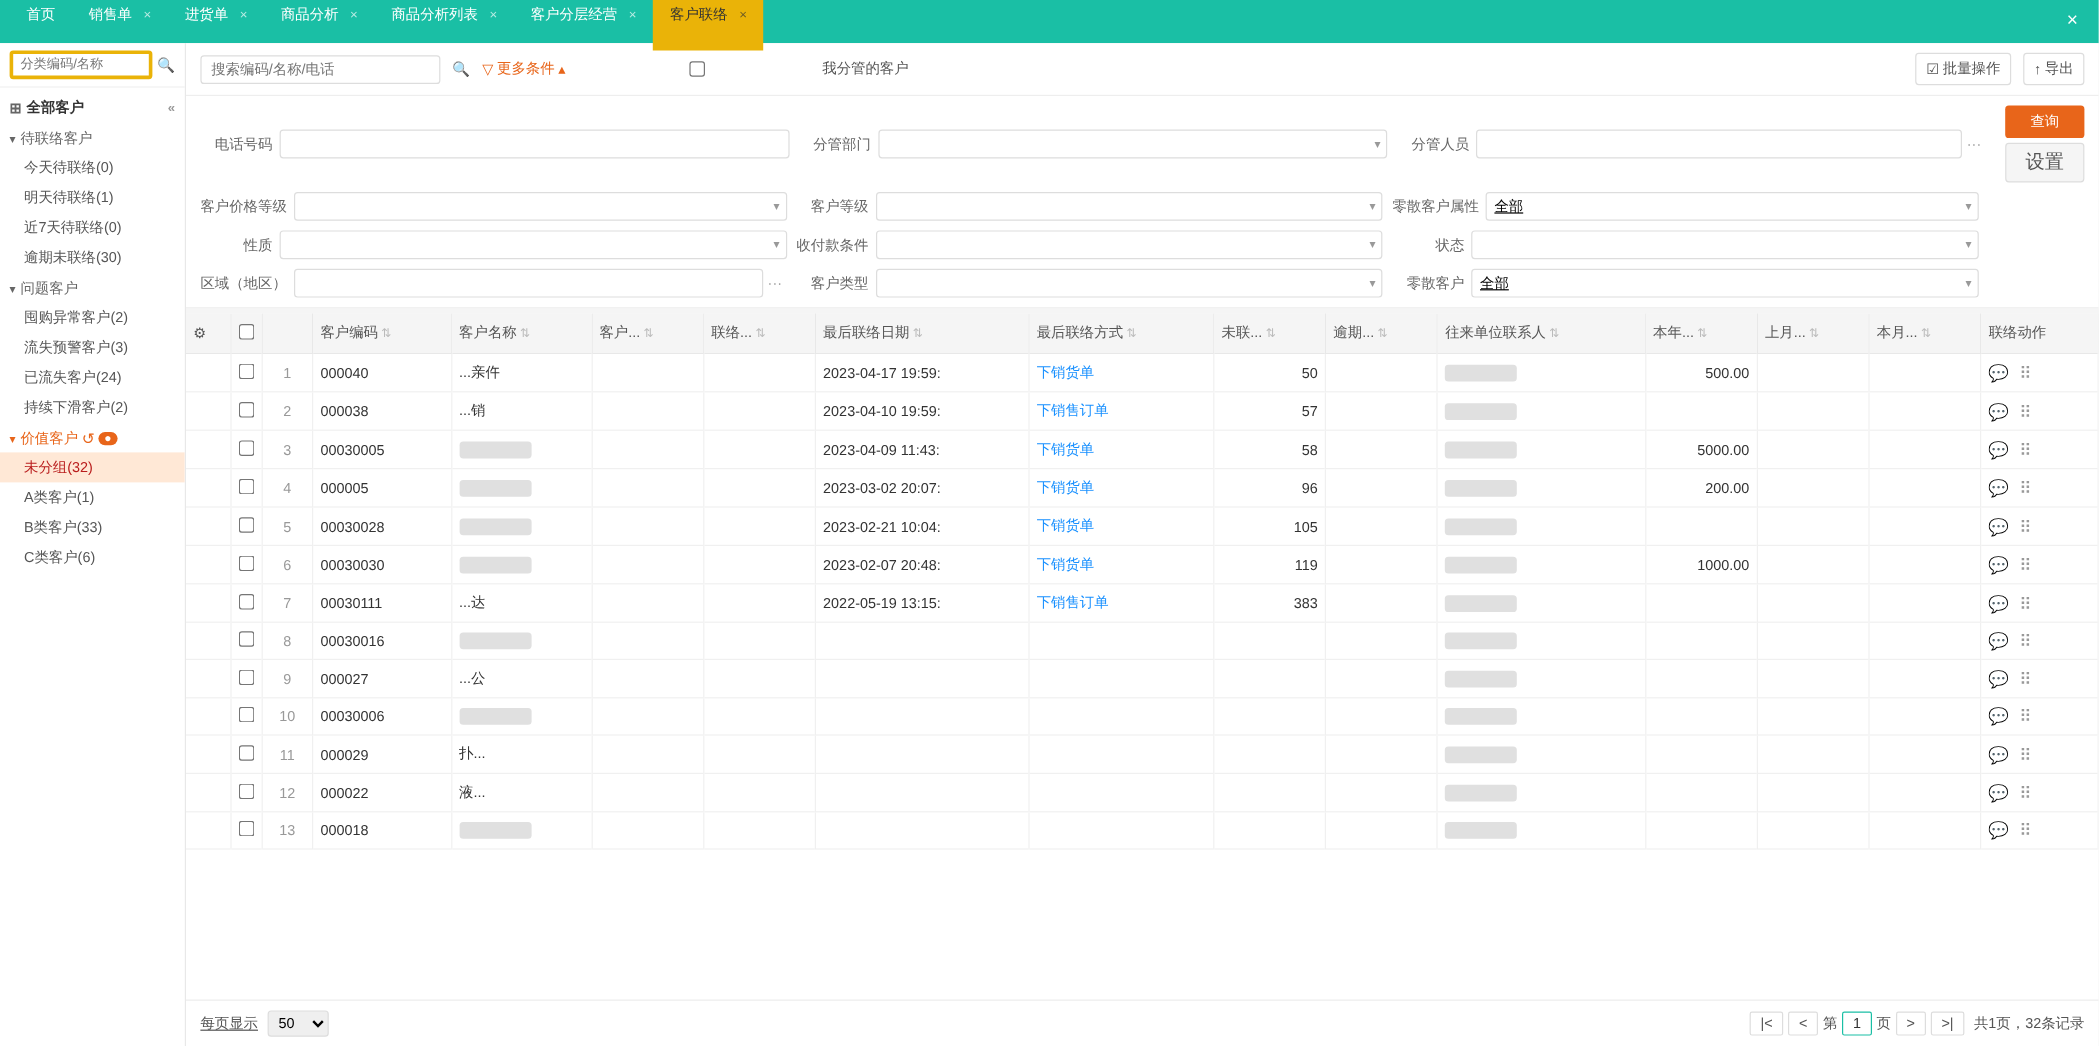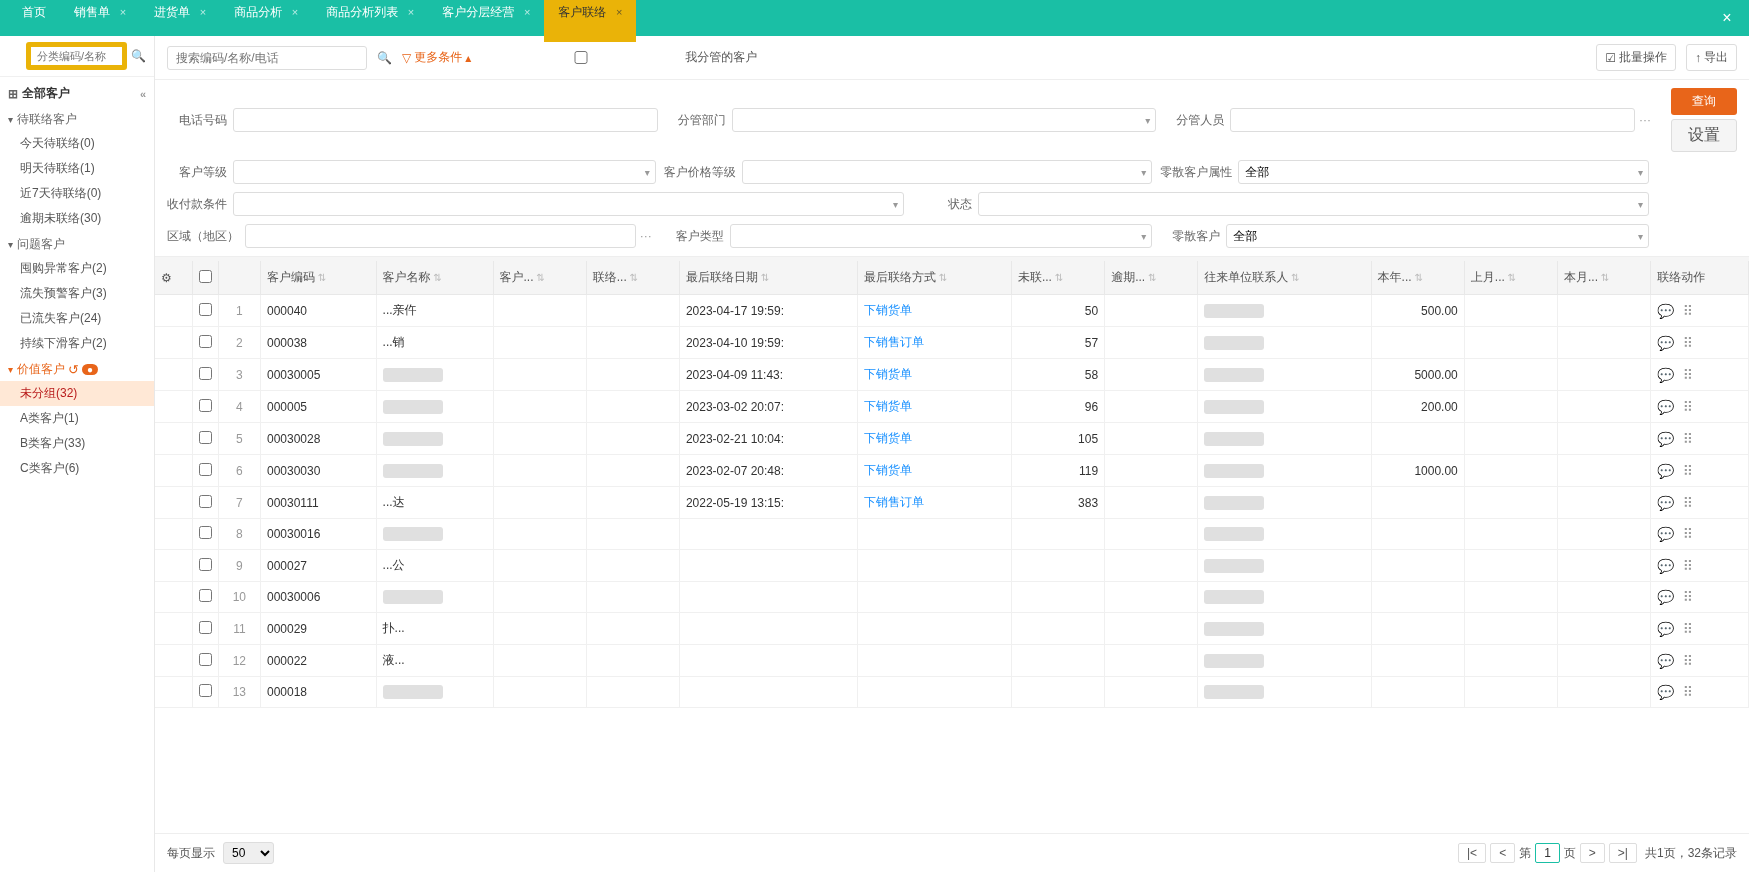--- a/index.html
+++ b/index.html
@@ -58,27 +58,26 @@
       flex-direction: column;
       overflow-y: auto;
     }
     .sidebar-search {
       display: flex;
       align-items: center;
       padding: 6px 8px;
       border-bottom: 1px solid #f0f0f0;
     }
     .sidebar-search input {
-      border: 5px solid #eab308;
+      border: 3px solid #eab308;
       border-radius: 3px;
       padding: 3px 6px;
       width: 100%;
       font-size: 11px;
       outline: none;
-      margin-left: 18px;
     }
     .sidebar-search .search-icon {
       margin-left: 4px;
       color: #999;
       cursor: pointer;
     }
     .sidebar-section-header {
       display: flex;
       align-items: center;
       padding: 8px 8px 4px 8px;
@@ -180,20 +179,21 @@
       text-align: right;
     }
     .filter-field select, .filter-field input[type=text] {
       flex: 1;
       border: 1px solid #ddd;
       border-radius: 3px;
       padding: 4px 6px;
       font-size: 12px;
       outline: none;
       background: #fff;
+      text-decoration: underline;
     }
     .filter-field .select-wrap {
       flex: 1;
       position: relative;
     }
     .filter-field .select-wrap::after {
       content: '▾';
       position: absolute;
       right: 6px;
       top: 50%;
@@ -309,21 +309,21 @@
       font-size: 12px;
       color: #555;
     }
     .pagination .page-num {
       border: 1px solid #1abfa5;
       background: #fff;
       padding: 2px 8px;
       color: #333;
       border-radius: 2px;
     }
-    .per-page-label { color: #555; }
+    .per-page-label { color: #555; text-decoration: underline; }
     .per-page-select {
       border: 1px solid #ddd;
       border-radius: 3px;
       padding: 2px 4px;
       font-size: 12px;
       outline: none;
     }
     .blurred {
       background: #e0e0e0;
       border-radius: 3px;
@@ -501,41 +501,47 @@
           <span class="dots-btn">···</span>
         </div>
         <div class="filter-actions" style="flex-shrink:0;">
           <button class="btn-search">查询</button>
           <button class="btn-reset">设置</button>
         </div>
       </div>
 
       <div class="adv-filter-row">
         <div class="filter-field">
+          <label>客户价格等级</label>
+          <div class="select-wrap">
+            <select><option></option></select>
+          </div>
+        </div>
+        <div class="filter-field">
           <label>客户等级</label>
           <div class="select-wrap">
             <select><option></option></select>
           </div>
         </div>
         <div class="filter-field">
-          <label>客户价格等级</label>
-          <div class="select-wrap">
-            <select><option></option></select>
-          </div>
-        </div>
-        <div class="filter-field">
           <label>零散客户属性</label>
           <div class="select-wrap">
             <select><option>全部</option></select>
           </div>
         </div>
         <div style="width:80px; flex-shrink:0;"></div>
       </div>
 
       <div class="adv-filter-row">
+        <div class="filter-field">
+          <label>性质</label>
+          <div class="select-wrap">
+            <select><option></option></select>
+          </div>
+        </div>
         <div class="filter-field">
           <label>收付款条件</label>
           <div class="select-wrap">
             <select><option></option></select>
           </div>
         </div>
         <div class="filter-field">
           <label>状态</label>
           <div class="select-wrap">
             <select><option></option></select>

